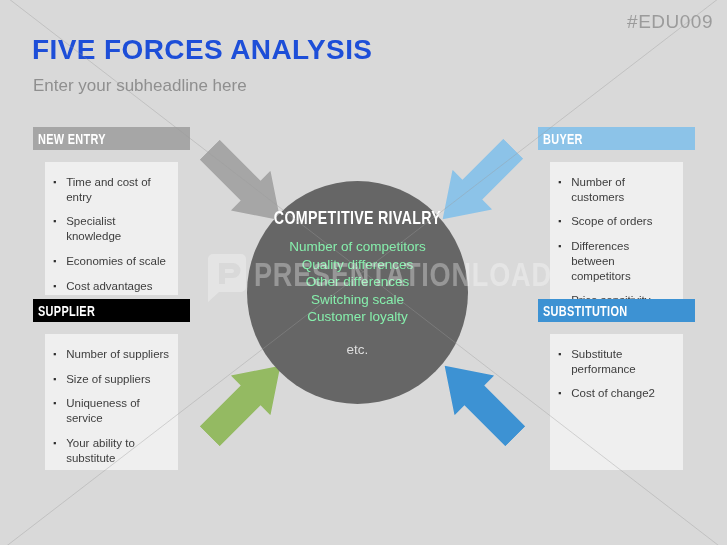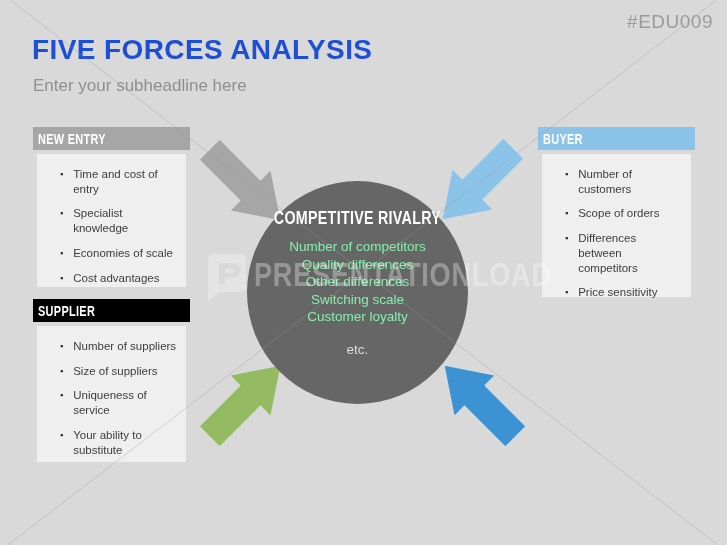--- a/index.html
+++ b/index.html
@@ -25,21 +25,21 @@
   }
 
   
   .cond { display:inline-block; transform:scaleX(0.78); transform-origin:left center;
           font-weight:700; letter-spacing:0.4px; white-space:nowrap; }
 
   
   .panel { position:absolute; width:157px; }
   .panel-header { height:23px; display:flex; align-items:center; padding-left:5px;
                   color:#fff; font-size:14px; }
-  .panel-body { margin:4px; padding:13px 0 0 23px; background:#efefef; list-style:none; }
+  .panel-body { margin:12px; padding:13px 0 0 8px; background:#efefef; list-style:none; }
   .panel-body li { display:flex; margin-bottom:10px; }
   .panel-body li::before { content:"▪"; font-size:9px; line-height:14px; margin-right:10px; color:#2b2b2b; }
   .panel-body li span { width:103px; font-size:11.5px; line-height:1.28; color:#3d3d3d; }
 
   .p-new-entry    { left:33px;  top:127px; }
   .p-supplier     { left:33px;  top:299px; }
   .p-buyer        { left:538px; top:127px; }
   .p-substitution { left:538px; top:299px; }
   .p-new-entry    .panel-body { height:120px; }
   .p-supplier     .panel-body { height:123px; }
@@ -147,20 +147,33 @@
         </li>
       <li>
           <span>Differences between competitors</span>
         </li>
       <li>
           <span>Price sensitivity</span>
         </li>
     </ul>
   </div>
 
+  <div class="panel p-substitution">
+    <div class="panel-header hdr-blue">
+      <span class="cond">SUBSTITUTION</span>
+    </div>
+    <ul class="panel-body">
+      <li>
+          <span>Substitute performance</span>
+        </li>
+      <li>
+          <span>Cost of change2</span>
+        </li>
+    </ul>
+  </div>
 
   <div class="circle">
     <span class="circle-title cond" style="transform:scaleX(0.75);">COMPETITIVE RIVALRY</span>
     <div class="circle-line">Number of competitors</div>
     <div class="circle-line">Quality differences</div>
     <div class="circle-line">Other differences</div>
     <div class="circle-line">Switching scale</div>
     <div class="circle-line">Customer loyalty</div>
     <div class="circle-etc">etc.</div>
   </div>

